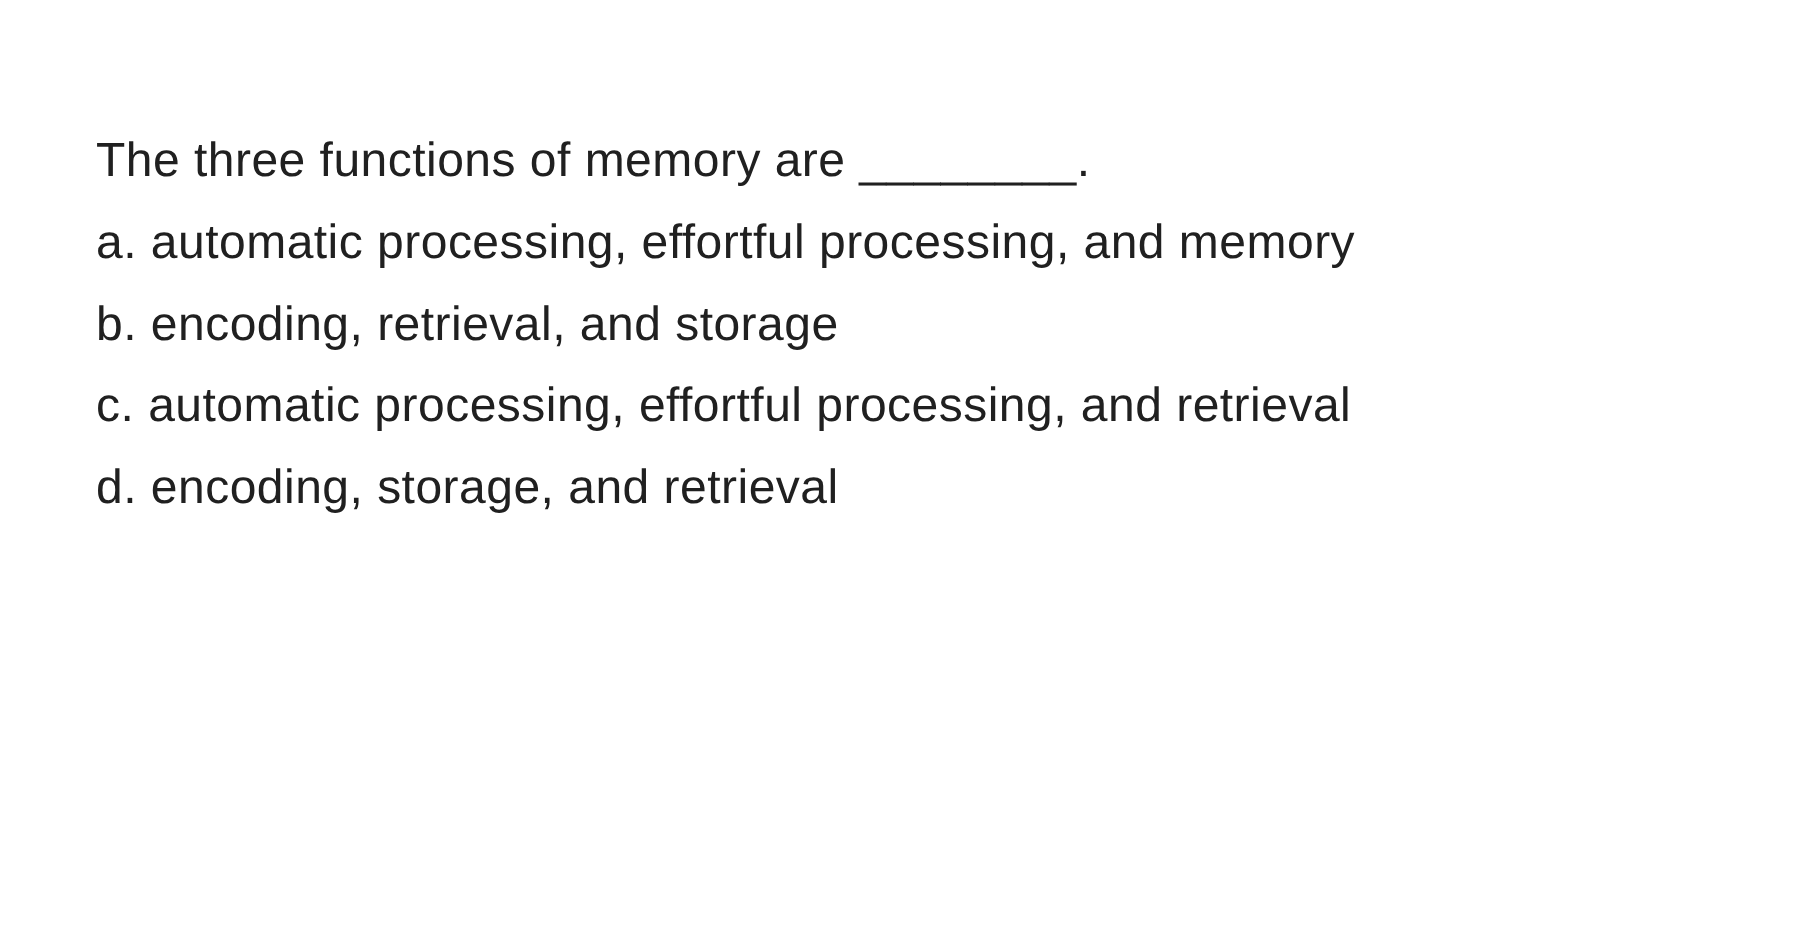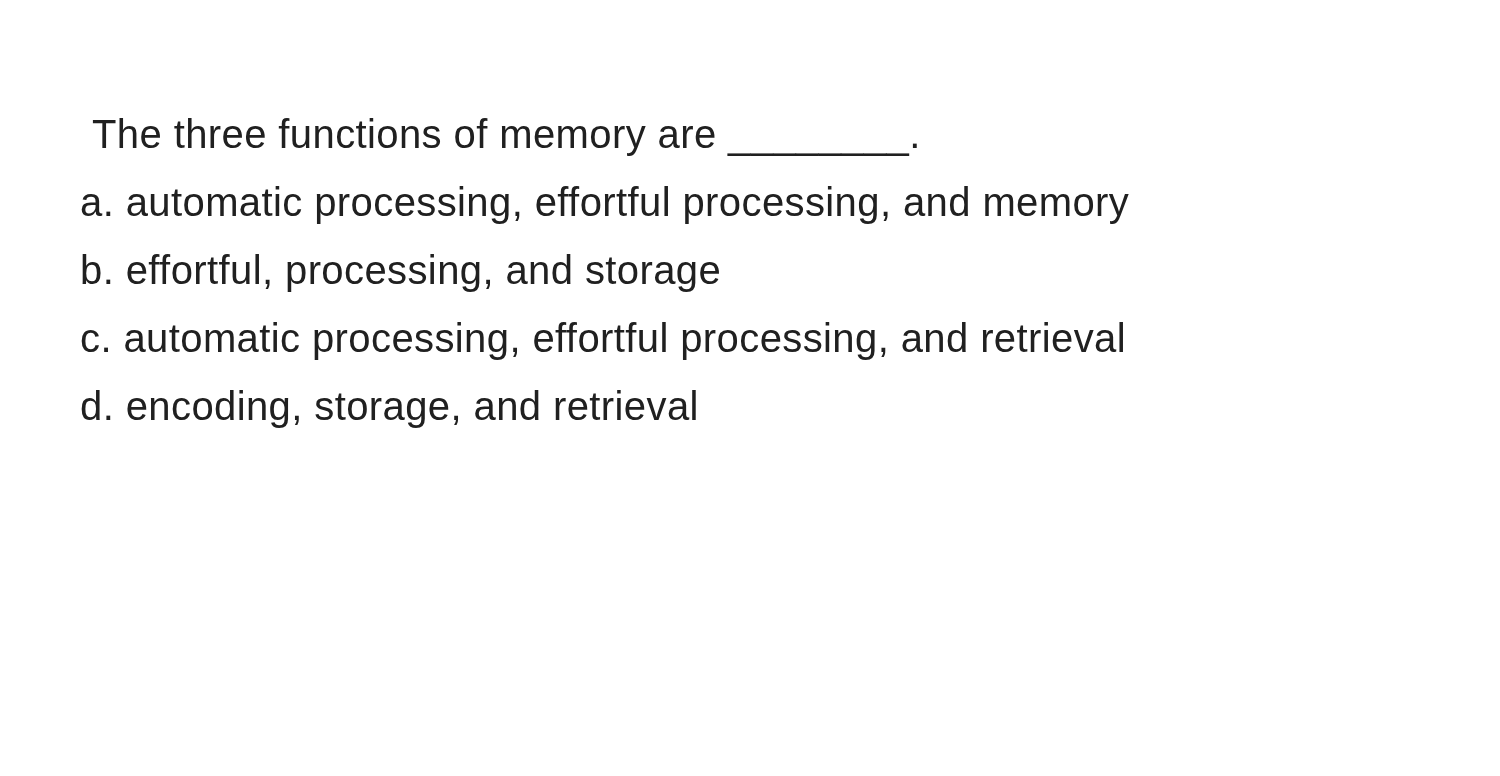--- a/index.html
+++ b/index.html
@@ -13,39 +13,38 @@
       width: 1500px;
       height: 776px;
       padding: 100px 80px;
       font-size: 40px;
       line-height: 1.7;
       color: #202020;
       letter-spacing: 0.01em;
     }
     .question {
       margin-bottom: 0;
-      margin-left: 12px;
     }
     .option {
       margin-bottom: 0;
     }
   </style>
 </head>
 <body>
 
 <div class="question">The three functions of memory are ________.</div>
 
 <div class="option">
   <span>a.</span>
   <span>automatic processing, effortful processing, and memory</span>
 </div>
 
 <div class="option">
   <span>b.</span>
-  <span>effortful, processing, and storage</span>
+  <span>encoding, retrieval, and storage</span>
 </div>
 
 <div class="option">
   <span>c.</span>
   <span>automatic processing, effortful processing, and retrieval</span>
 </div>
 
 <div class="option">
   <span>d.</span>
   <span>encoding, storage, and retrieval</span>

